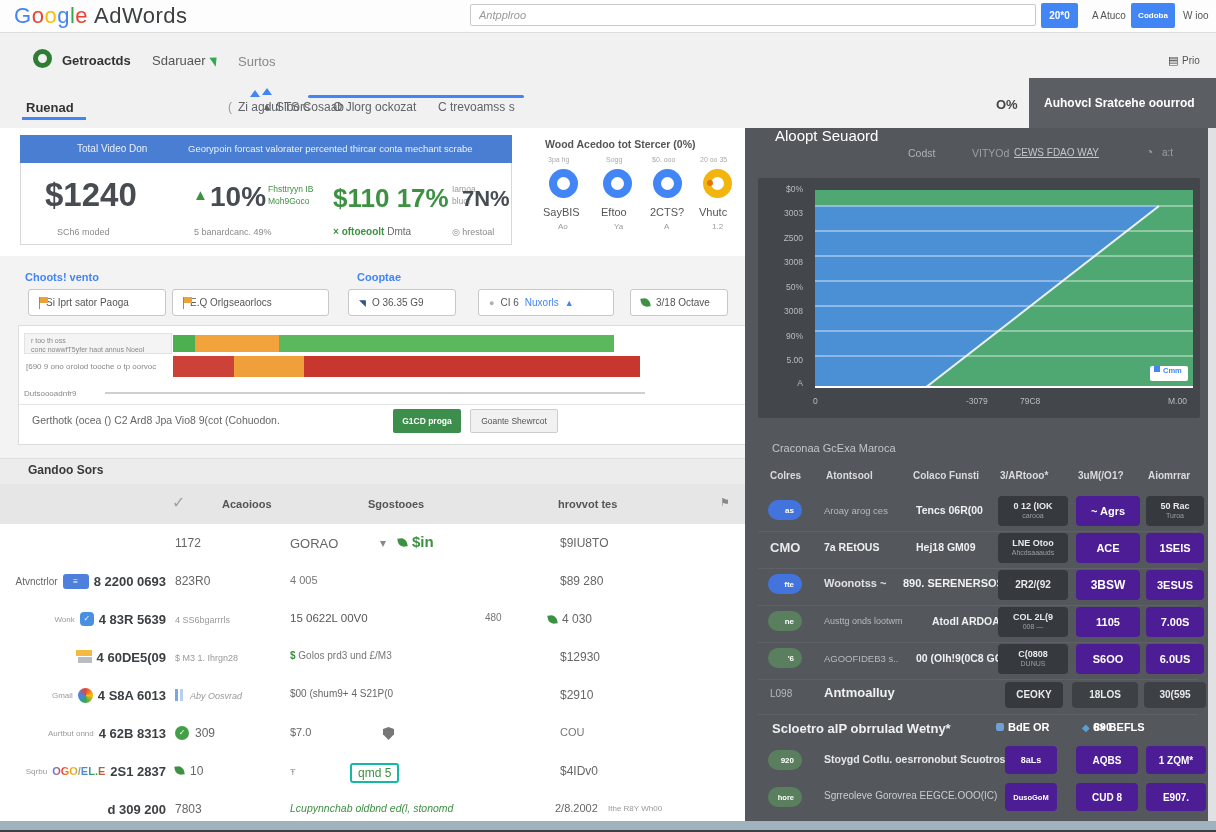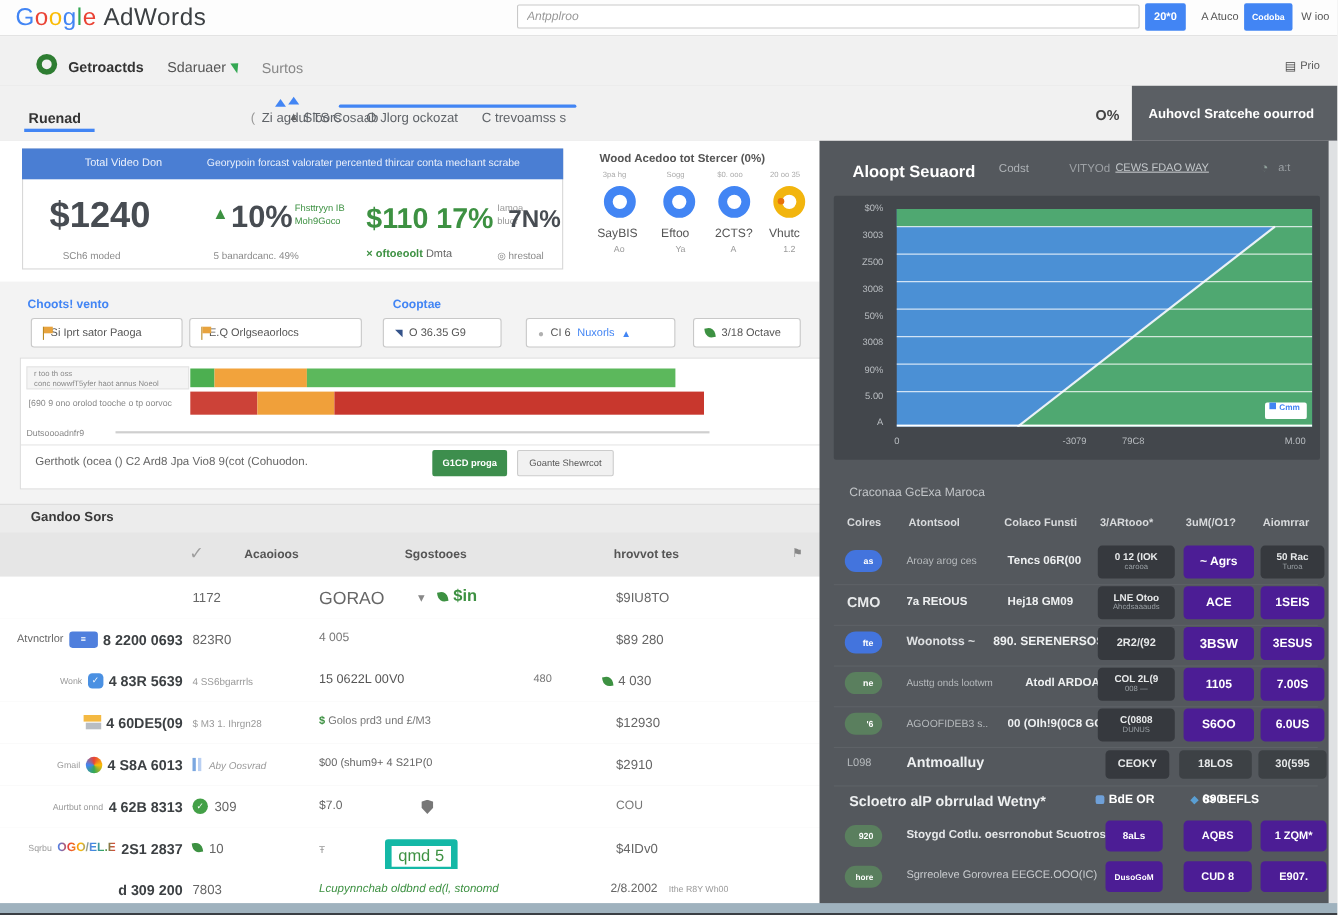--- a/index.html
+++ b/index.html
@@ -66,21 +66,21 @@
   .cell.small{font-size:9px;color:#999;top:15px;}
   .badge-blue{width:26px;height:15px;border-radius:3px;background:#4f7fdd;color:#fff;font-size:8px;text-align:center;line-height:15px;}
   .circle-blue{width:14px;height:14px;border-radius:4px;background:#4a90e2;color:#fff;font-size:8px;text-align:center;line-height:14px;}
   .circle-green{width:14px;height:14px;border-radius:50%;background:#43a047;color:#fff;font-size:8px;text-align:center;line-height:14px;}
   .swirl{width:15px;height:15px;border-radius:50%;background:conic-gradient(#EA4335,#FBBC05,#34A853,#4285F4,#EA4335);}
   .stack-icon{width:16px;height:14px;position:relative;}
   .stack-icon .a{position:absolute;left:0;top:0;width:16px;height:6px;background:#f4b942;}
   .stack-icon .b{position:absolute;left:2px;top:7px;width:14px;height:6px;background:#b9bdc3;}
   .shield{width:11px;height:13px;background:#777;clip-path:polygon(50% 0,100% 15%,100% 55%,50% 100%,0 55%,0 15%);}
   .rainbow{font-weight:bold;font-size:11px;background:linear-gradient(90deg,#4285F4,#EA4335,#FBBC05,#4285F4,#34A853,#EA4335);-webkit-background-clip:text;background-clip:text;color:transparent;}
-  .obadge{border:6px solid #14b8a6;color:#3d9142;font-size:15px;border-radius:3px;padding:1px 6px;}
+  .obadge{border:2px solid #14b8a6;color:#3d9142;font-size:12px;border-radius:3px;padding:1px 6px;}
   
   .panel{left:745px;top:128px;width:463px;height:704px;background:#54585d;}
   .scrollstrip{left:1208px;top:128px;width:8px;height:704px;background:#dfe1e3;}
   .chart-card{left:758px;top:178px;width:442px;height:240px;background:#43474c;border-radius:2px;}
   .ytick{position:absolute;left:757px;width:46px;text-align:right;font-size:8.5px;color:#b9bdc1;}
   .xtick{position:absolute;top:396px;font-size:8.5px;color:#b9bdc1;}
   .ptext{color:#c3c7ca;}
   .pill{position:absolute;height:20px;border-radius:10px;color:#fff;font-size:8px;font-weight:bold;text-align:right;line-height:20px;padding:1px 8px;box-sizing:border-box;min-width:34px;}
   .pill.blue{background:#4374dd;}
   .pill.grn{background:#5a7f5e;}
@@ -228,21 +228,21 @@
   <span class="abs" style="left:28px;top:463px;font-size:12px;font-weight:bold;color:#3a3a3a;">Gandoo Sors</span>
   <div class="abs thead"></div>
   <span class="abs" style="left:172px;top:493px;font-size:16px;color:#9e9e9e;">✓</span>
   <span class="abs th" style="left:222px;top:498px;">Acaoioos</span>
   <span class="abs th" style="left:368px;top:498px;">Sgostooes</span>
   <span class="abs th" style="left:558px;top:498px;">hrovvot tes</span>
   <span class="abs" style="left:720px;top:496px;font-size:11px;color:#888;">⚑</span>
 
   <div class="abs trow" style="top:524px;">
     <span class="cell" style="left:175px;">1172</span>
-    <span class="cell" style="left:290px;font-size:16px;">GORAO</span>
+    <span class="cell" style="left:290px;font-size:13px;">GORAO</span>
     <span class="cell" style="left:380px;color:#888;">▾</span>
     <span class="abs leaf" style="left:398px;top:14px;"></span>
     <span class="cell" style="left:412px;top:9px;font-size:15px;font-weight:bold;color:#3d9142;">$in</span>
     <span class="cell" style="left:560px;">$9IU8TO</span>
   </div>
 
   <div class="abs trow" style="top:562px;">
     <div class="name-cell">
       <span style="font-size:10px;color:#666;">Atvnctrlor</span>
       <span class="badge-blue">≡</span>
@@ -323,21 +323,21 @@
     </div>
     <span class="cell" style="left:175px;">7803</span>
     <span class="cell nowrap" style="left:290px;font-size:10.5px;font-style:italic;color:#3d9142;">Lcupynnchab oldbnd ed(l, stonomd</span>
     <span class="cell" style="left:555px;font-size:11px;">2/8.2002</span>
     <span class="cell" style="left:608px;top:14px;font-size:8px;color:#999;">Ithe R8Y Wh00</span>
   </div>
 
   <div class="abs panel"></div>
   <div class="abs scrollstrip"></div>
 
-  <span class="abs nowrap" style="left:775px;top:148px;font-size:15px;font-weight:bold;color:#fff;">Aloopt Seuaord</span>
+  <span class="abs nowrap" style="left:775px;top:127px;font-size:15px;font-weight:normal;color:#fff;">Aloopt Seuaord</span>
   <span class="abs" style="left:908px;top:147px;font-size:10.5px;color:#aeb2b6;">Codst</span>
   <span class="abs" style="left:972px;top:147px;font-size:10.5px;color:#9da1a5;">VITYOd</span>
   <span class="abs ptext" style="left:1014px;top:147px;font-size:10px;text-decoration:underline;">CEWS FDAO WAY</span>
   <span class="abs" style="left:1146px;top:145px;font-size:12px;color:#8fa09a;">◔</span>
   <span class="abs" style="left:1162px;top:147px;font-size:10px;color:#9ba0a4;">a:t</span>
 
   <div class="abs chart-card"></div>
   <span class="ytick" style="top:184px;">$0%</span>
   <span class="ytick" style="top:208px;">3003</span>
   <span class="ytick" style="top:233px;">Z500</span>

